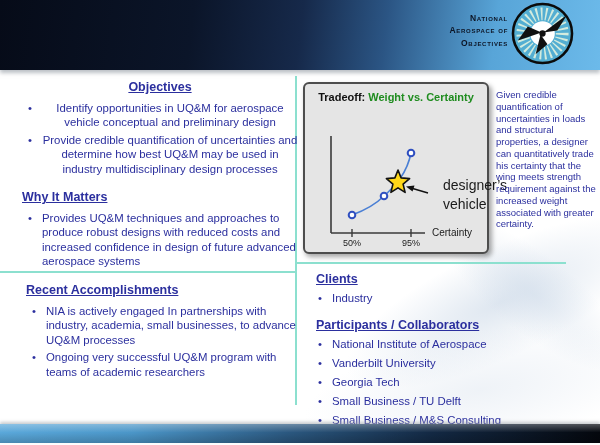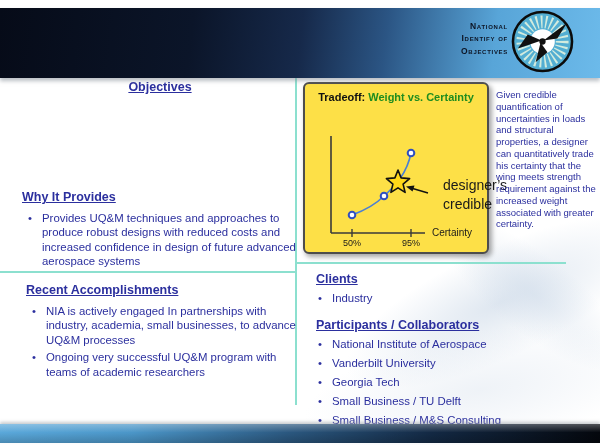--- a/index.html
+++ b/index.html
@@ -2,21 +2,21 @@
 <html><head>
 <meta charset="utf-8">
 <style>
   html,body { margin:0; padding:0; background:#ffffff; }
   .slide {
     position:relative; width:600px; height:445px; overflow:hidden;
     background:#ffffff; font-family:"Liberation Sans", sans-serif;
   }
   
   .header {
-    position:absolute; left:0; top:8px; width:600px; height:70px;
+    position:absolute; left:0; top:0; width:600px; height:70px;
     background:linear-gradient(97deg,#060b18 0%,#0b1529 32%,#16294a 50%,#2b5584 64%,#58a5d8 82%,#6cbaea 100%);
     box-shadow:0 3px 4px rgba(130,138,148,0.55);
     z-index:5;
   }
   .logo-text {
     position:absolute; right:92px; top:12px; text-align:right;
     font-size:8.5px; font-weight:bold; letter-spacing:0.7px;
     font-variant:small-caps; color:#0c1424; line-height:1.45;
   }
   .logo-badge { position:absolute; right:26px; top:2px; width:63px; height:63px; }
@@ -50,21 +50,21 @@
   .sec-why       { left:22px; top:190px; width:276px; }
   .sec-recent    { left:26px; top:283px; width:276px; }
   .sec-clients   { left:316px; top:272px; width:260px; }
   .sec-participants { left:316px; top:318px; width:266px; }
   .sec-clients .blist, .sec-participants .blist { margin-top:5px; }
   .sec-clients .blist li, .sec-participants .blist li { padding-left:16px; margin-bottom:4.5px; }
   .sec-clients .blist li::before, .sec-participants .blist li::before { left:2px; }
   
   .chart-box {
     position:absolute; left:303px; top:82px; width:182px; height:168px;
-    border:2px solid #4d4d4d; border-radius:6px; background:#fde047;
+    border:2px solid #4d4d4d; border-radius:6px; background:#e5e5e5;
     box-shadow:2.5px 3px 5px rgba(0,0,0,0.35); z-index:2;
   }
   .chart-title { position:absolute; left:0; top:7px; width:100%; text-align:center;
                  font-size:11px; font-weight:bold; color:#111111; }
   .chart-title .hl { color:#1f8c1f; }
   .chart-ylabel { position:absolute; left:7px; top:25px; font-size:9.5px; color:#1a1a1a; line-height:1.35; }
   .chart-annot  { position:absolute; left:138px; top:92px; font-size:14px; color:#1a1a1a; line-height:1.35; }
   .chart-svg { position:absolute; left:0; top:0; }
   
   .side-note { position:absolute; left:496px; top:89px; width:102px;
@@ -75,44 +75,48 @@
 
 <div class="slide">
 
   <div class="wm wm1"></div>
   <div class="wm wm2"></div>
   <div class="wm wm3"></div>
 
   <div class="header">
     <div class="logo-text">
       <div>National</div>
-      <div>Identify of</div>
+      <div>Aerospace of</div>
       <div>Objectives</div>
     </div>
     <svg class="logo-badge" viewBox="0 0 64 64">
       <circle cx="32" cy="32" r="30" fill="#53aed2" stroke="#0b0b0b" stroke-width="2.6"></circle>
       <circle cx="32" cy="32" r="20" fill="none" stroke="#d2ebde" stroke-width="13" stroke-dasharray="1.7 2.9"></circle>
       <circle cx="32" cy="32" r="12.5" fill="#ffffff"></circle>
       <path d="M33,31 L57,13 L47,29 Z" fill="#101010"></path>
       <path d="M31,31 L7,39 L17,25 Z" fill="#101010"></path>
       <path d="M30,33 L25,53 L37,43 Z" fill="#101010"></path>
       <circle cx="32" cy="32" r="3.2" fill="#101010"></circle>
     </svg>
   </div>
 
   <div class="vdiv"></div>
   <div class="hdiv-left"></div>
   <div class="hdiv-right"></div>
 
   <div class="sec sec-objectives">
     <div class="sec-heading">Objectives</div>
+    <ul class="blist">
+      <li>Identify opportunities in UQ&amp;M for aerospace vehicle conceptual and preliminary design</li>
+      <li>Provide credible quantification of uncertainties and determine how best UQ&amp;M may be used in industry multidisciplinary design processes</li>
+    </ul>
   </div>
 
   <div class="sec sec-why">
-    <div class="sec-heading">Why It Provides</div>
+    <div class="sec-heading">Why It Matters</div>
     <ul class="blist">
       <li>Provides UQ&amp;M techniques and approaches to produce robust designs with reduced costs and increased confidence in design of future advanced aerospace systems</li>
     </ul>
   </div>
 
   <div class="sec sec-recent">
     <div class="sec-heading">Recent Accomplishments</div>
     <ul class="blist">
       <li>NIA is actively engaged In partnerships with industry, academia, small businesses, to advance UQ&amp;M processes</li>
       <li>Ongoing very successful UQ&amp;M program with teams of academic researchers</li>
@@ -141,21 +145,21 @@
 
       <line x1="123" y1="109" x2="106" y2="104" stroke="#111111" stroke-width="1.4"></line>
       <path d="M101,102.5 L109.5,101.5 L107.5,107.5 Z" fill="#111111"></path>
 
       <text x="47" y="162" font-size="9" fill="#1a1a1a" text-anchor="middle" font-family="Liberation Sans, sans-serif">50%</text>
       <text x="106" y="162" font-size="9" fill="#1a1a1a" text-anchor="middle" font-family="Liberation Sans, sans-serif">95%</text>
       <text x="127" y="152" font-size="10" fill="#1a1a1a" font-family="Liberation Sans, sans-serif">Certainty</text>
     </svg>
     <div class="chart-annot">
       <div>designer’s</div>
-      <div>credible</div>
+      <div>vehicle</div>
     </div>
   </div>
 
   <div class="side-note">Given credible quantification of uncertainties in loads and structural properties, a designer can quantitatively trade his certainty that the wing meets strength requirement against the increased weight associated with greater certainty.</div>
 
   <div class="sec sec-participants">
     <div class="sec-heading">Participants / Collaborators</div>
     <ul class="blist">
       <li>National Institute of Aerospace</li>
       <li>Vanderbilt  University</li>

